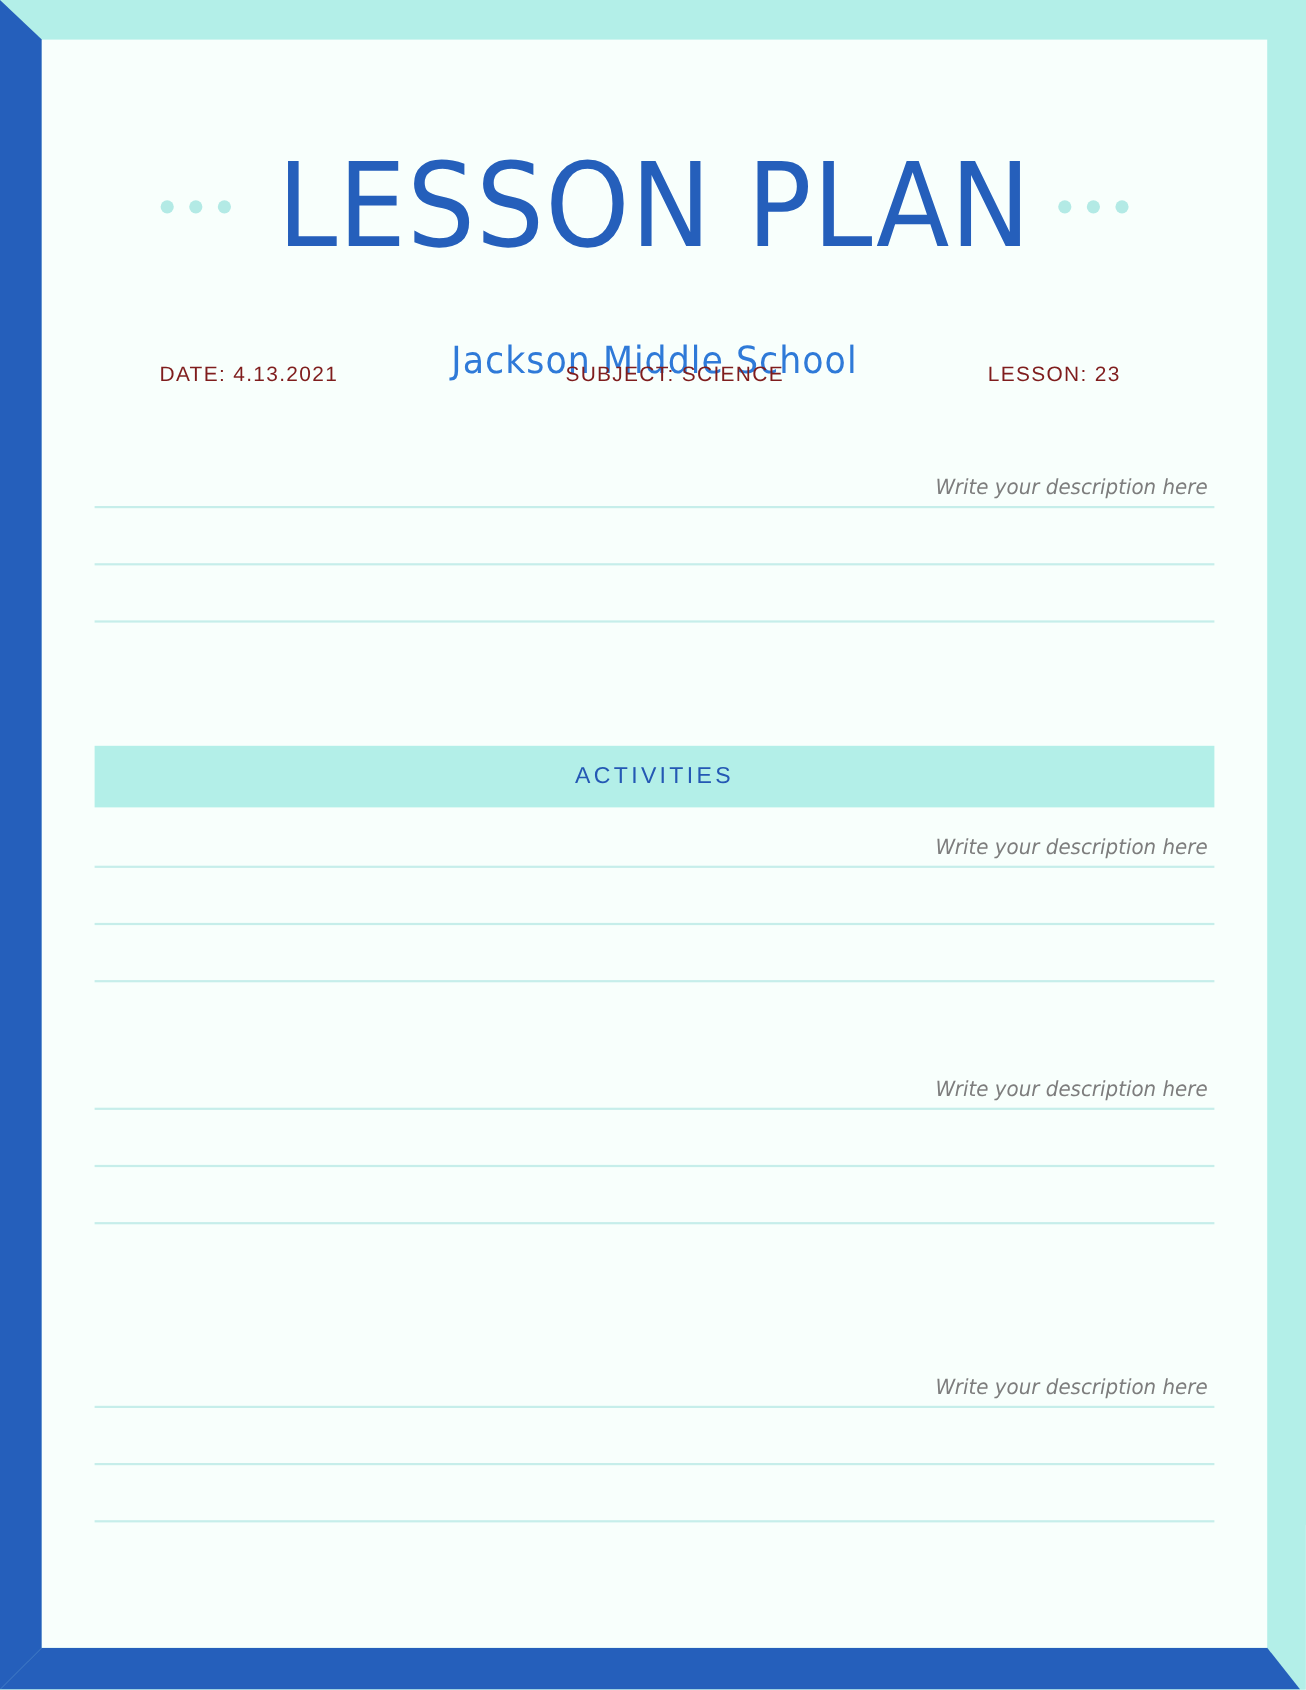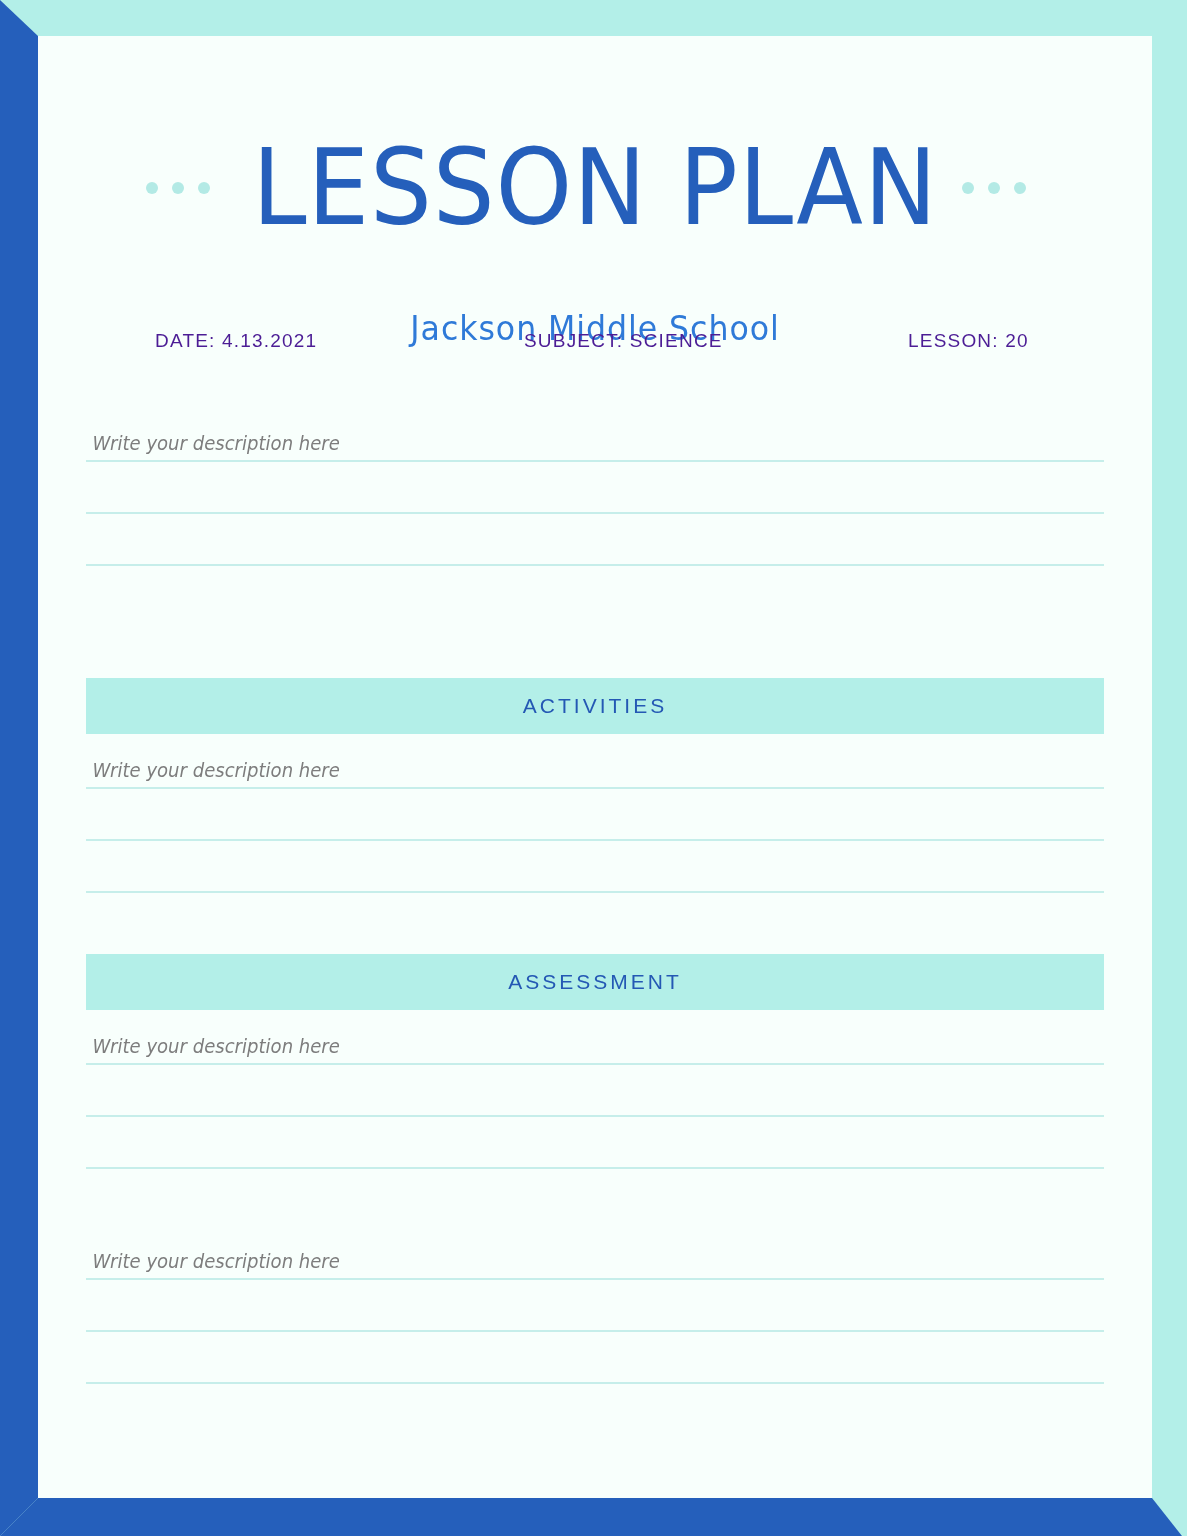--- a/index.html
+++ b/index.html
@@ -25,33 +25,33 @@
     .dots { position: absolute; top: 54px; display: flex; gap: 14px; }
     .dots span { width: 12px; height: 12px; border-radius: 50%; background: #b3eae5; display: block; }
     .dots.left { left: 108px; }
     .dots.right { left: 924px; }
     .subtitle {
       position: absolute; left: 0; right: 0; top: 180px; text-align: center;
       font-family: "DejaVu Sans", sans-serif; font-size: 34px; color: #2f7ad8;
       letter-spacing: 1px; transform: scaleX(0.93);
     }
     .meta {
-      position: absolute; top: 294px; font-size: 19px; color: #4c1d95;
-      letter-spacing: 1.2px; font-family: "Liberation Sans", sans-serif; margin-left: 10px;
+      position: absolute; top: 294px; font-size: 19px; color: #7f1d1d;
+      letter-spacing: 1.2px; font-family: "Liberation Sans", sans-serif;
     }
     .meta.date { left: 107px; }
     .meta.subject { left: 476px; }
     .meta.lesson { left: 860px; }
     .section { position: absolute; left: 48px; width: 1018px; }
     .section-header {
       height: 56px; background: #b3efe8; text-align: center;
       line-height: 56px; font-size: 21px; color: #2458b4; letter-spacing: 3px;
     }
     .desc {
-      height: 55px; line-height: 72px; text-align: left; font-style: italic;
+      height: 55px; line-height: 72px; text-align: right; font-style: italic;
       font-family: "DejaVu Sans", sans-serif; font-size: 19px; color: #7d7d7d;
       border-bottom: 2px solid #c6eeea; box-sizing: border-box;
       transform-origin: center;
     }
     .desc-inner { display: inline-block; transform: scaleX(0.95); }
     .rule { height: 52px; border-bottom: 2px solid #c6eeea; box-sizing: border-box; }
   </style>
 </head>
 <body>
 
@@ -75,37 +75,36 @@
     <div class="dots right">
         <span></span>
         <span></span>
         <span></span>
       </div>
     <div class="subtitle">Jackson Middle School</div>
   </div>
 
   <div class="meta date">DATE: 4.13.2021</div>
   <div class="meta subject">SUBJECT: SCIENCE</div>
-  <div class="meta lesson">LESSON: 20</div>
+  <div class="meta lesson">LESSON: 23</div>
 
   <div class="section" style="top:371px;">
     <div class="desc"><span class="desc-inner">Write your description here</span></div>
     <div class="rule"></div>
     <div class="rule"></div>
   </div>
 
   <div class="section" style="top:642px;">
     <div class="section-header">ACTIVITIES</div>
     <div class="desc"><span class="desc-inner">Write your description here</span></div>
     <div class="rule"></div>
     <div class="rule"></div>
   </div>
 
   <div class="section" style="top:918px;">
-    <div class="section-header">ASSESSMENT</div>
     <div class="desc"><span class="desc-inner">Write your description here</span></div>
     <div class="rule"></div>
     <div class="rule"></div>
   </div>
 
   <div class="section" style="top:1189px;">
     <div class="desc"><span class="desc-inner">Write your description here</span></div>
     <div class="rule"></div>
     <div class="rule"></div>
   </div>

